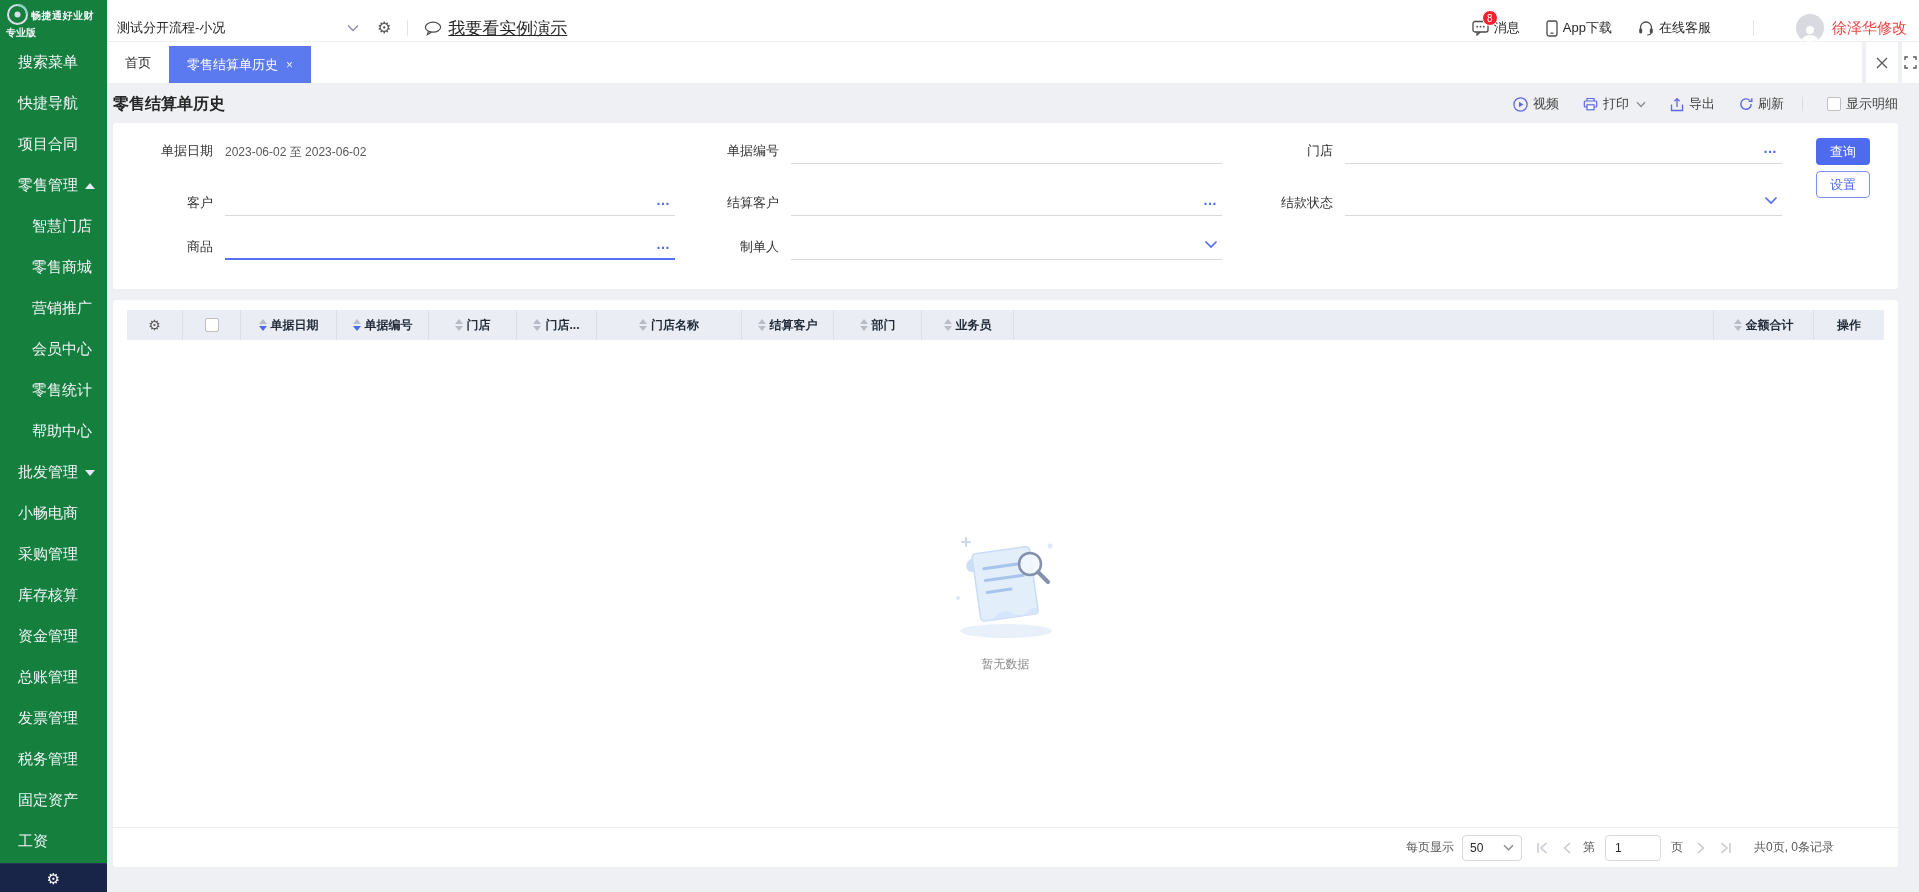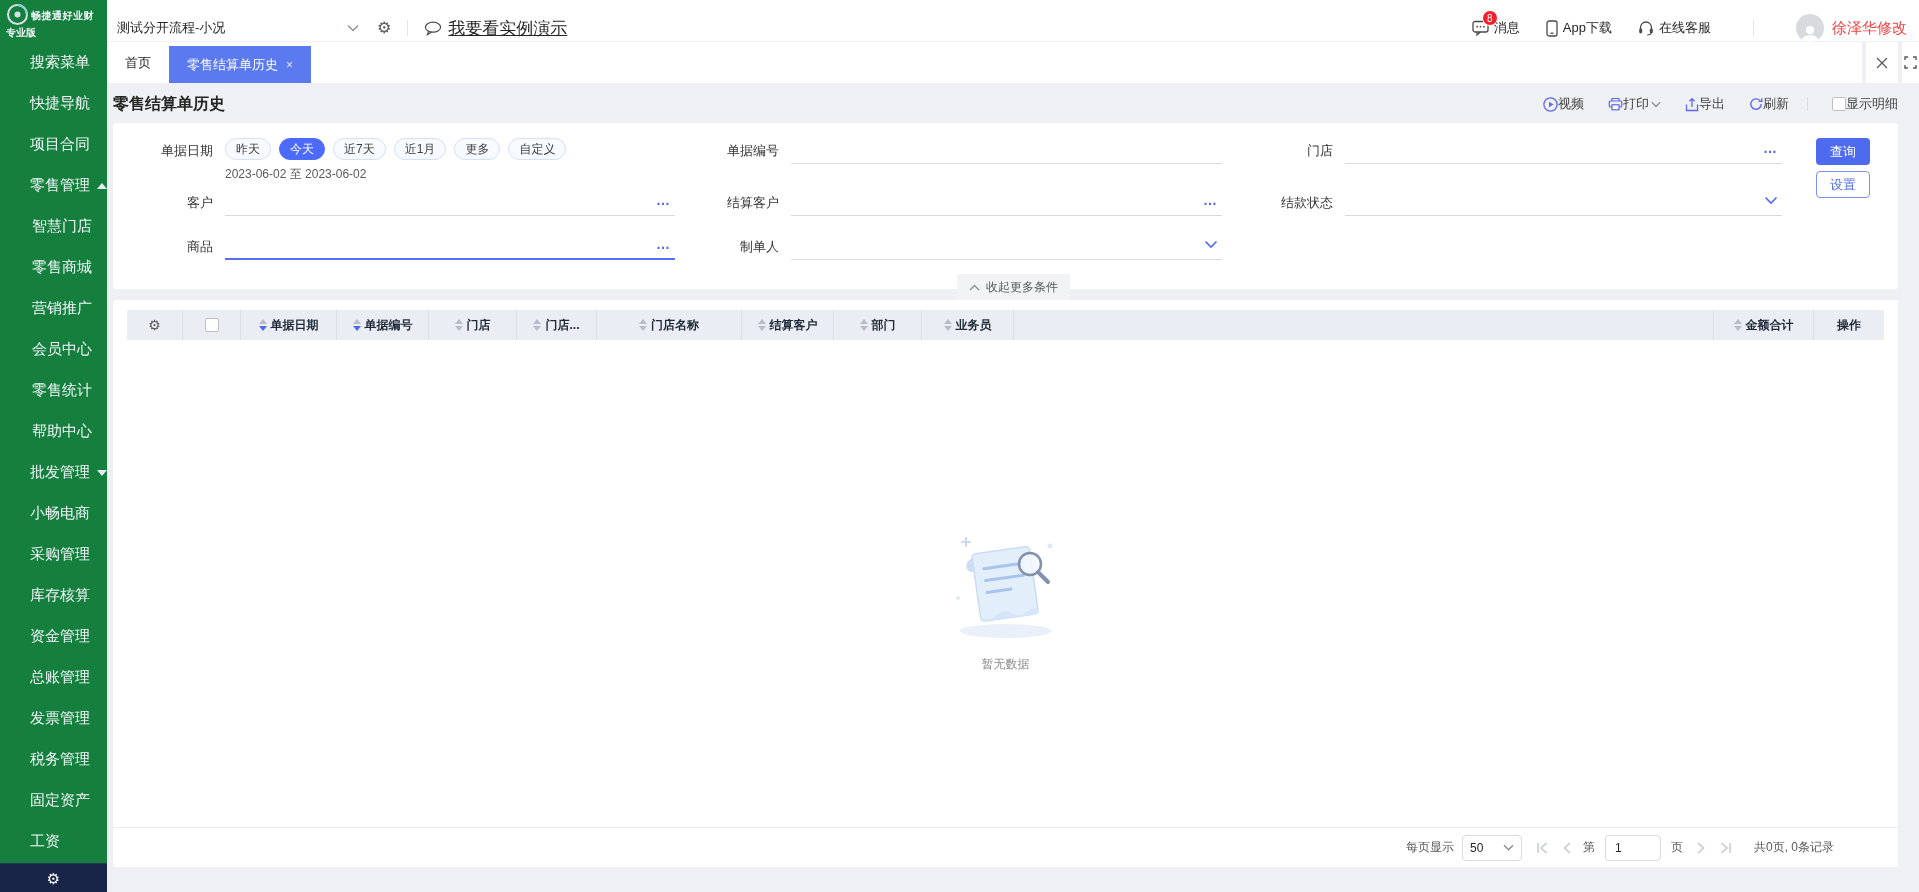--- a/index.html
+++ b/index.html
@@ -6,21 +6,21 @@
   html,body { width:1919px; height:892px; overflow:hidden; }
   body { font-family:"Liberation Sans","DejaVu Sans",sans-serif; background:#EEF0F3; color:#262626; }
 
   
   .sidebar { position:absolute; left:0; top:0; width:107px; height:892px; background:#15803d; z-index:20; }
   .logo-row { position:relative; height:42px; }
   .logo-icon { position:absolute; left:6px; top:3px; }
   .brand-name { position:absolute; left:31px; top:9px; font-size:10px; font-weight:bold; color:#F4F6FB; letter-spacing:0.5px; white-space:nowrap; }
   .brand-edition { position:absolute; left:6px; top:26px; font-size:10px; font-weight:bold; color:#F4F6FB; }
   .menu { position:absolute; top:42px; left:0; right:0; bottom:29px; overflow:hidden; }
-  .menu-item { height:41px; display:flex; align-items:center; padding-left:30px; font-size:15px; color:#F2F4F9; cursor:pointer; white-space:nowrap; }
+  .menu-item { height:41px; display:flex; align-items:center; padding-left:18px; font-size:15px; color:#F2F4F9; cursor:pointer; white-space:nowrap; }
   .menu-item.sub { padding-left:32px; }
   .arrow-up, .arrow-down { display:inline-block; width:0; height:0; border-left:5px solid transparent; border-right:5px solid transparent; margin-left:7px; }
   .arrow-up { border-bottom:6px solid #E6EAF5; }
   .arrow-down { border-top:6px solid #E6EAF5; }
   .sidebar-foot { position:absolute; left:0; bottom:0; width:107px; height:29px; background:#182448; border-top:1px solid rgba(255,255,255,0.08); display:flex; align-items:center; justify-content:center; }
   .gear-glyph { font-size:15px; color:#FFFFFF; line-height:1; }
 
   
   .main { position:absolute; left:107px; top:0; right:0; bottom:0; }
 
@@ -46,21 +46,21 @@
   .tab-active { width:142px; margin-top:4px; background:#5B7AF0; color:#fff; display:flex; align-items:center; justify-content:center; gap:8px; font-size:13px; cursor:pointer; }
   .tab-x { font-size:12px; color:rgba(255,255,255,0.85); }
   .util-box { width:32px; background:#fff; margin-left:4px; display:flex; align-items:center; justify-content:center; color:#595959; cursor:pointer; }
   .util-box.fs { width:17px; }
 
   
   .content { padding:0 21px 0 6px; }
   .title-row { height:40px; display:flex; align-items:center; justify-content:space-between; padding-top:2px; }
   .page-title { font-size:16px; font-weight:bold; color:#262626; }
   .pagetools { display:flex; align-items:center; font-size:13px; color:#404040; }
-  .tool { display:flex; align-items:center; cursor:pointer; margin-left:24px; }
+  .tool { display:flex; align-items:center; gap:5px; cursor:pointer; margin-left:24px; }
   .tool-icon { color:#5E68E8; display:flex; }
   .chev-sm { color:#8C8C8C; display:flex; margin-left:2px; }
   .tools-div { width:1px; height:14px; background:#DCDCDC; margin-left:18px; }
   .checkbox { width:14px; height:14px; border:1px solid #BFBFBF; border-radius:2px; background:#fff; }
 
   .filter-card { background:#fff; border-radius:3px; height:166px; position:relative; padding:15px 0 0 16px; margin-bottom:11px; }
   .f-row { display:grid; grid-template-columns:96px 478px 88px 459px 95px 465px; align-items:start; }
   .f-row.r1 { height:52px; } .f-row.r2 { height:44px; } .f-row.r3 { height:40px; }
   .f-label { font-size:13px; color:#333; text-align:right; padding-right:12px; padding-top:4px; white-space:nowrap; }
   .ufield { position:relative; height:26px; border-bottom:1px solid #D9D9D9; margin-right:28px; cursor:text; }
@@ -326,28 +326,20 @@
           <span class="checkbox"></span>
           <span>显示明细</span>
         </div>
       </div>
     </div>
 
     <div class="filter-card">
       <div class="f-row r1">
         <div class="f-label">单据日期</div>
         <div>
-          <div class="pills" id="date-pills">
-              <div class="pill">昨天</div>
-              <div class="pill active">今天</div>
-              <div class="pill">近7天</div>
-              <div class="pill">近1月</div>
-              <div class="pill">更多</div>
-              <div class="pill">自定义</div>
-            </div>
           <div class="date-range">2023-06-02 至 2023-06-02</div>
         </div>
         <div class="f-label">单据编号</div>
         <div class="ufield"></div>
         <div class="f-label">门店</div>
         <div class="ufield">
           <span class="suffix dots">…</span>
         </div>
       </div>
       <div class="f-row r2">
@@ -376,28 +368,20 @@
         <div class="f-label">制单人</div>
         <div class="ufield">
           <span class="suffix">
             <svg width="14" height="9" viewBox="0 0 14 9">
                 <path d="M1.5 1.5 L7 7 L12.5 1.5" stroke="currentColor" stroke-width="1.6" fill="none"></path>
               </svg>
           </span>
         </div>
         <div></div>
           <div></div>
-      </div>
-      <div class="collapse-row">
-        <div class="collapse-pill">
-          <svg width="11" height="7" viewBox="0 0 11 7">
-              <path d="M1 6 L5.5 1.5 L10 6" stroke="#8C8C8C" stroke-width="1.4" fill="none"></path>
-            </svg>
-          <span>收起更多条件</span>
-        </div>
       </div>
       <div class="btn btn-query">查询</div>
       <div class="btn btn-settings">设置</div>
     </div>
 
     <div class="table-card">
       <div class="thead" id="table-head">
           <div class="th c0">
             <span class="th-gear">⚙</span>
           </div>

